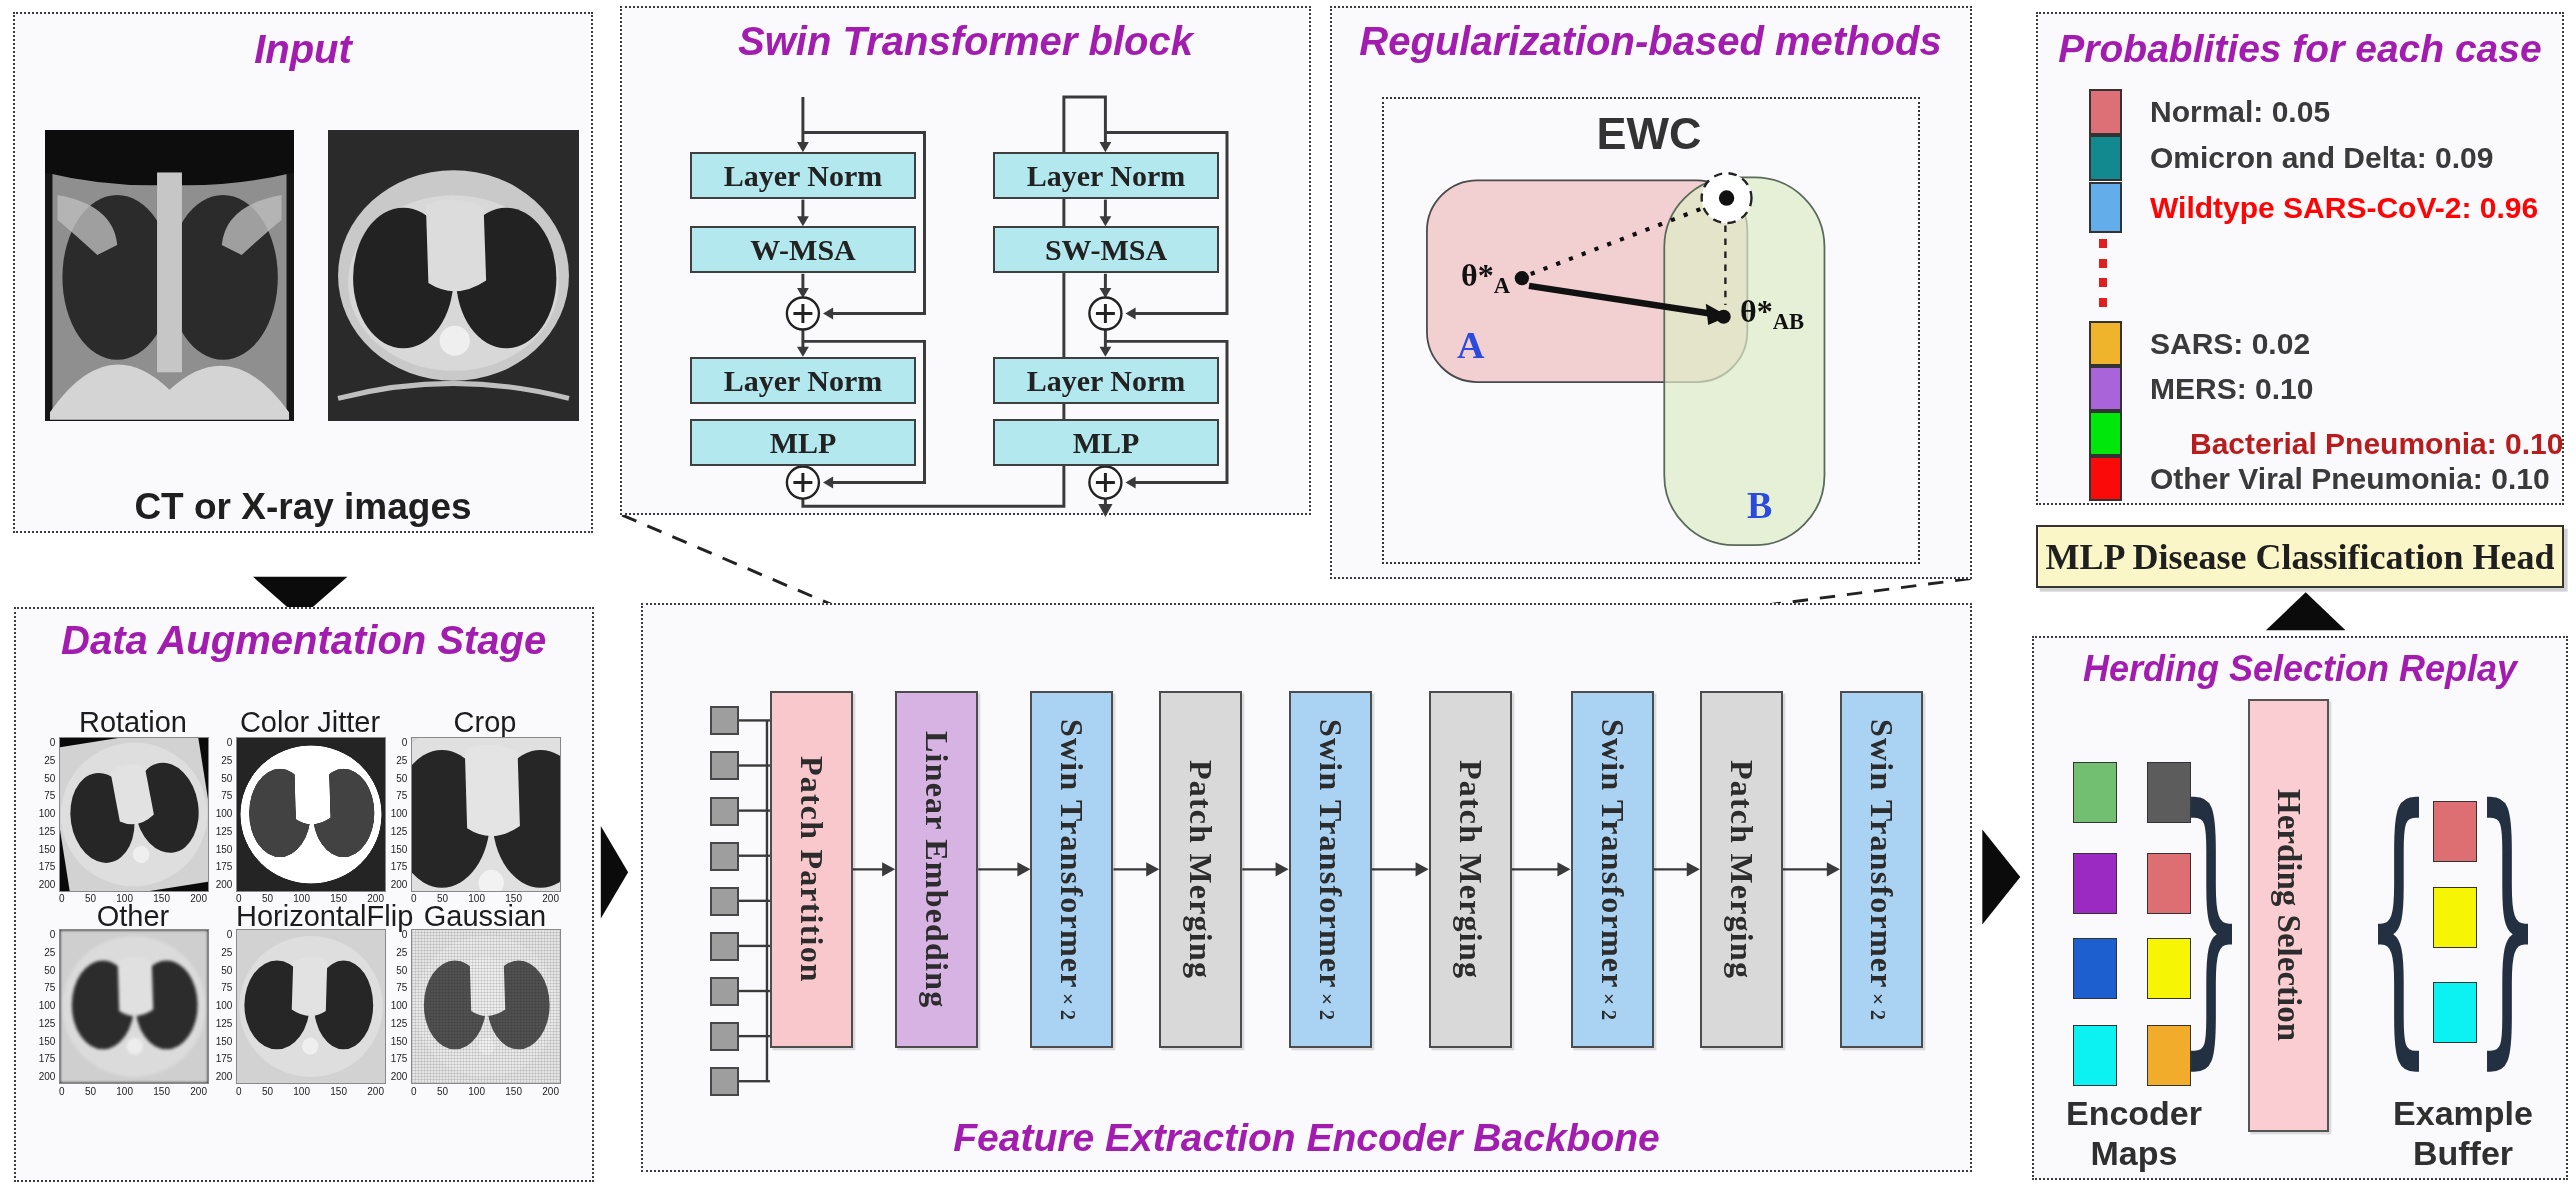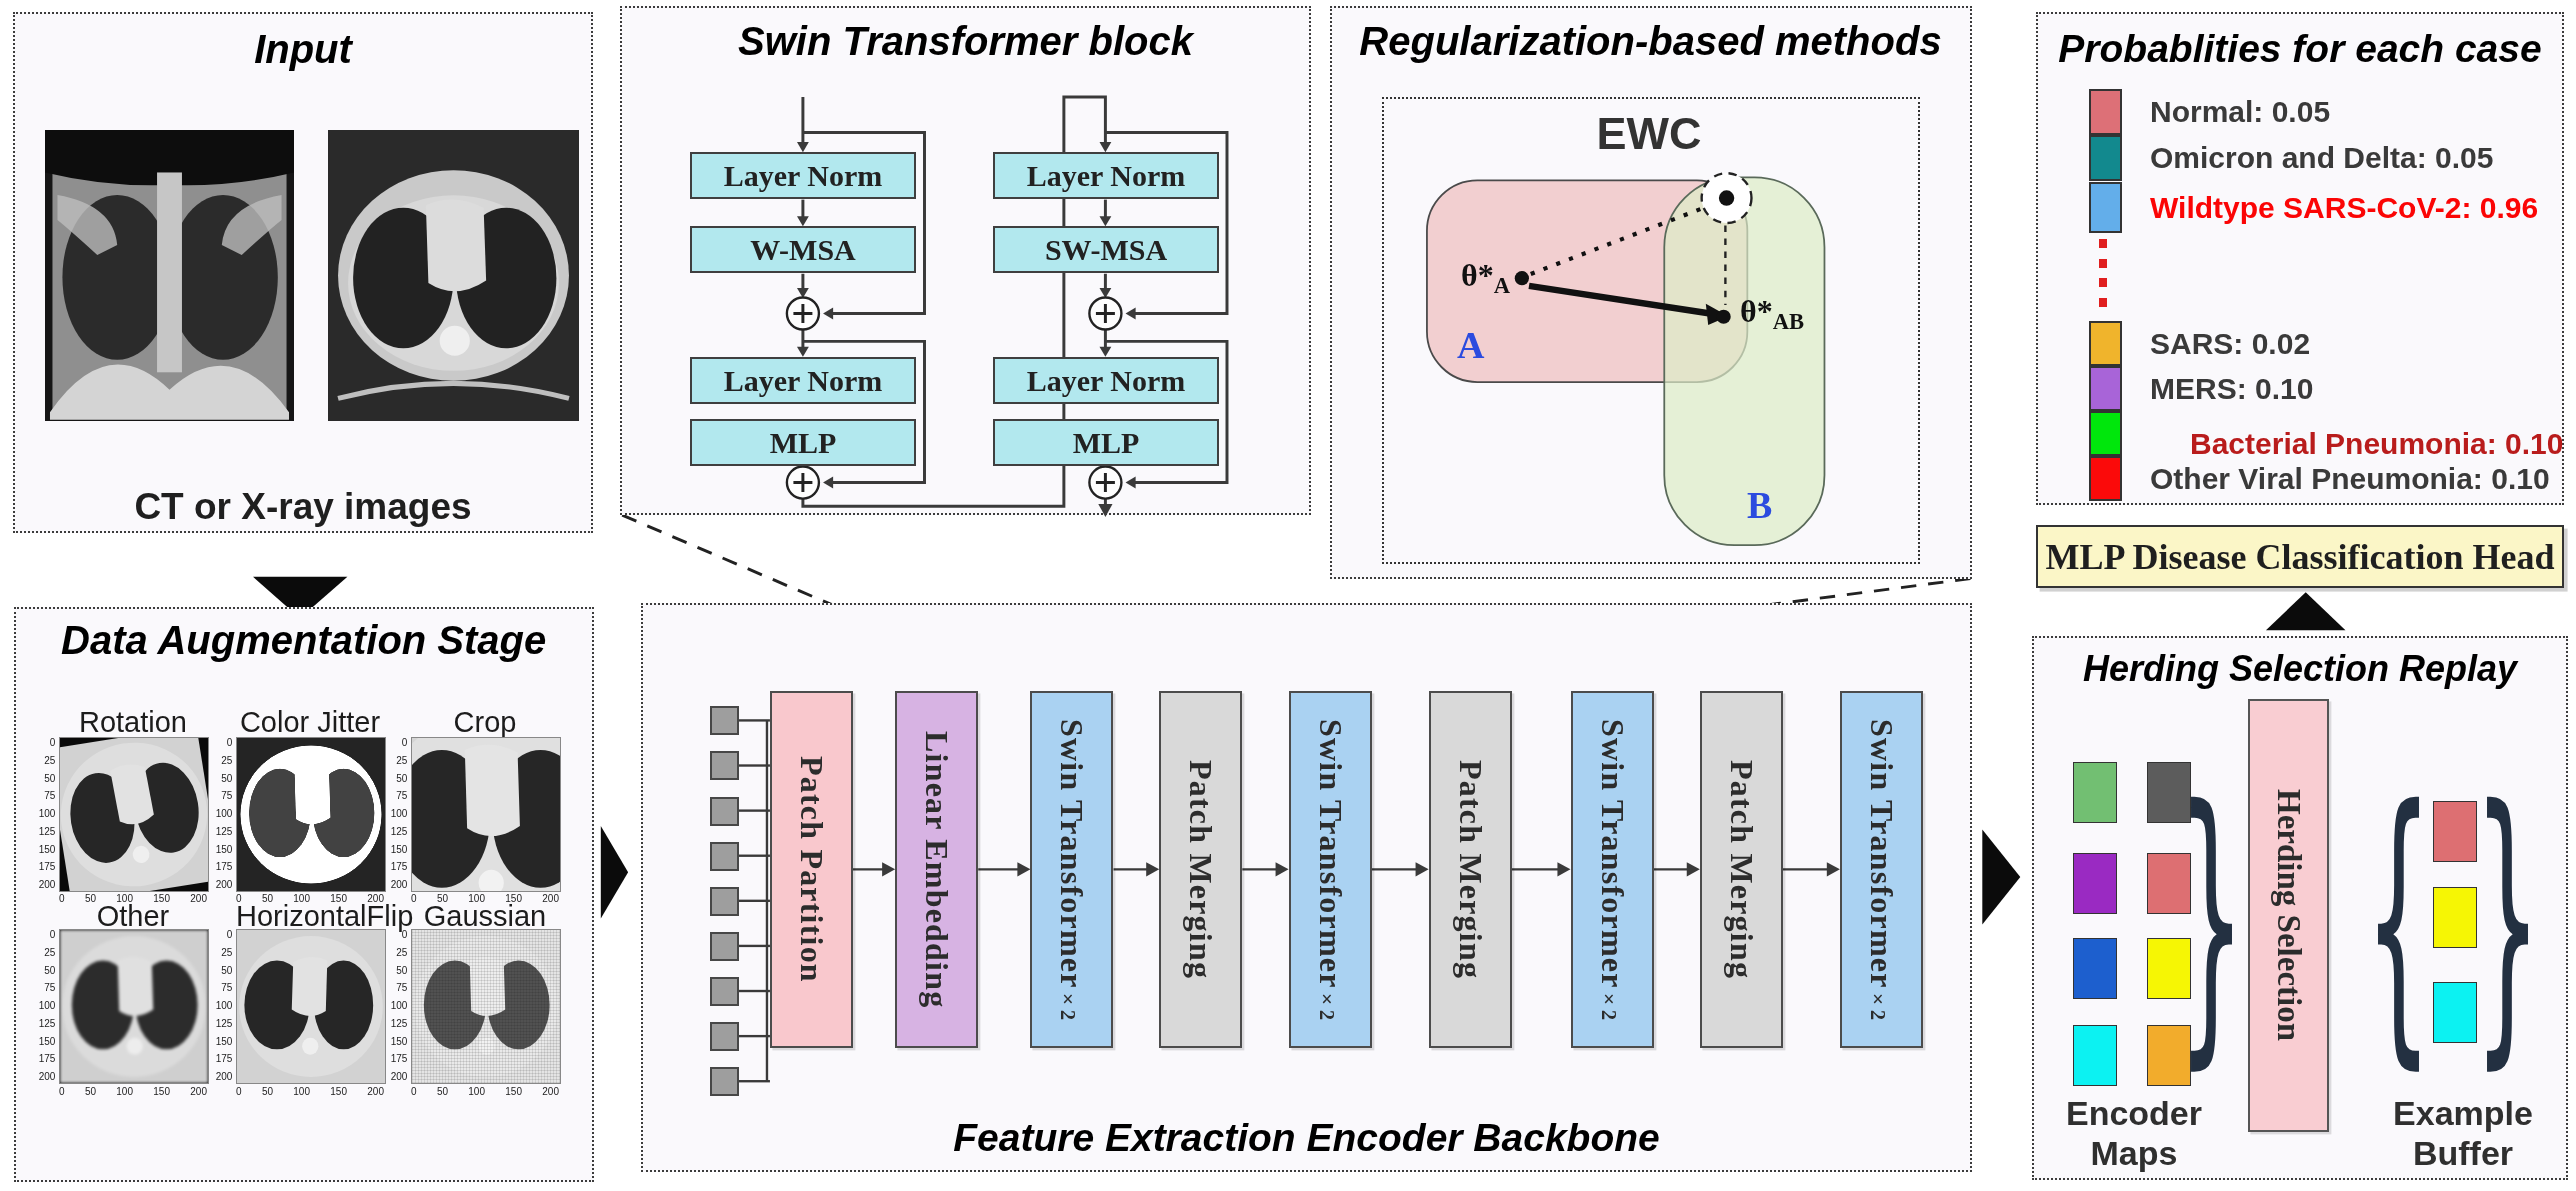--- a/index.html
+++ b/index.html
@@ -1,20 +1,20 @@
 <!DOCTYPE html>
 <html style="font-size:9.5px"><head>
 <meta charset="utf-8">
 <style>
   html,body{margin:0;padding:0;background:#fff;}
   .canvas{position:relative;width:2576px;height:1191px;background:#ffffff;
     font-family:"Liberation Sans","DejaVu Sans",sans-serif;color:#2e2e2e;overflow:hidden;}
   .abs{position:absolute;}
   .panel{position:absolute;border:2.4px dotted #3c3c3c;background:#faf9fc;box-sizing:border-box;}
-  .sec-title{position:absolute;font-weight:bold;font-style:italic;color:#000000;text-align:center;white-space:nowrap;}
+  .sec-title{position:absolute;font-weight:bold;font-style:italic;color:#a21caf;text-align:center;white-space:nowrap;}
   svg{position:absolute;left:0;top:0;overflow:visible;}
 
   
   .swin-node{position:absolute;width:226px;height:47px;background:#b2e8ee;border:2.4px solid #3f3f3f;
     box-sizing:border-box;display:flex;align-items:center;justify-content:center;
     font:bold 30px "Liberation Serif","DejaVu Serif",serif;color:#222;}
 
   
   .swatch{position:absolute;left:2089px;width:33px;border:2.4px solid #333;box-sizing:border-box;}
   .leg-label{position:absolute;left:2150px;font-weight:bold;font-size:30px;white-space:nowrap;display:flex;align-items:center;}
@@ -392,21 +392,21 @@
     <span class="reg-ab" style="left:125px;top:315px;">A</span>
     <span class="reg-ab" style="left:415px;top:475px;">B</span>
   </div>
 
   <div class="panel" style="left:2036px;top:12px;width:528px;height:493px;"></div>
   <div class="sec-title" style="left:2036px;top:27px;width:528px;font-size:39px;">Probablities for each case</div>
 
   <div class="swatch" style="top: 89px; height: 46px; background: rgb(221, 112, 119);"></div>
   <div class="leg-label" style="top: 89px; height: 46px; color: rgb(58, 58, 58);">Normal: 0.05</div>
   <div class="swatch" style="top: 135px; height: 46px; background: rgb(18, 137, 142);"></div>
-  <div class="leg-label" style="top: 135px; height: 46px; color: rgb(58, 58, 58);">Omicron and Delta: 0.05</div>
+  <div class="leg-label" style="top: 135px; height: 46px; color: rgb(58, 58, 58);">Omicron and Delta: 0.09</div>
   <div class="swatch" style="top: 182px; height: 51px; background: rgb(99, 174, 234);"></div>
   <div class="leg-label" style="top: 182px; height: 51px; color: rgb(251, 5, 5);">Wildtype SARS-CoV-2:  0.96</div>
 
   <div class="red-dotline"></div>
 
   <div class="swatch" style="top: 321px; height: 45px; background: rgb(240, 180, 44);"></div>
   <div class="leg-label" style="top: 321px; height: 45px; color: rgb(58, 58, 58);">SARS:  0.02</div>
   <div class="swatch" style="top: 366px; height: 45px; background: rgb(168, 100, 216);"></div>
   <div class="leg-label" style="top: 366px; height: 45px; color: rgb(58, 58, 58);">MERS:  0.10</div>
   <div class="swatch" style="top: 411px; height: 45px; background: rgb(0, 231, 12);"></div>

